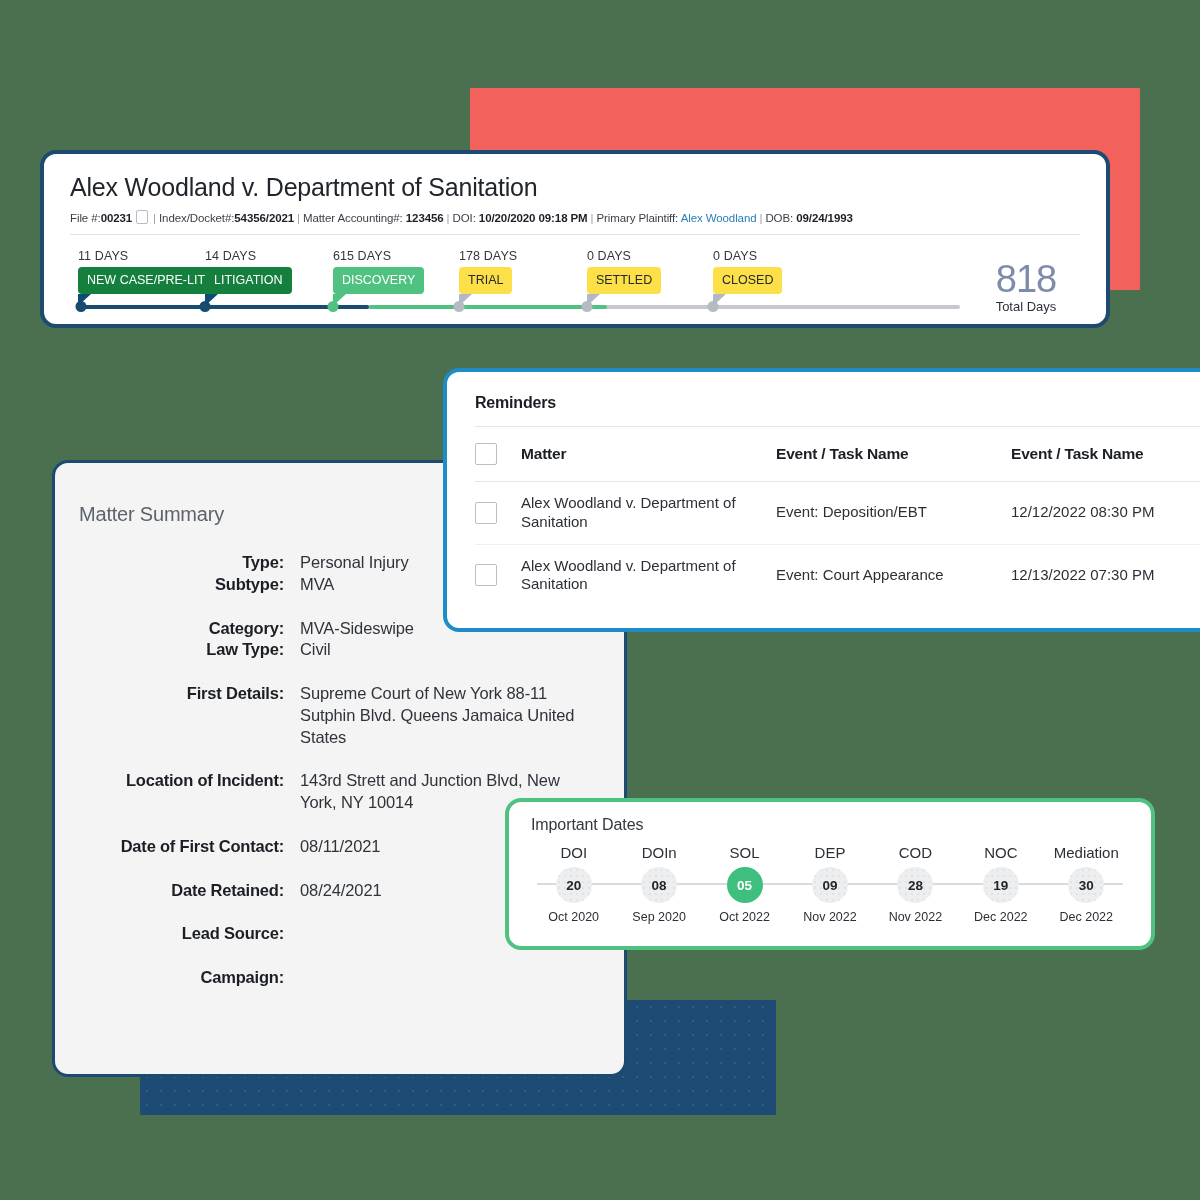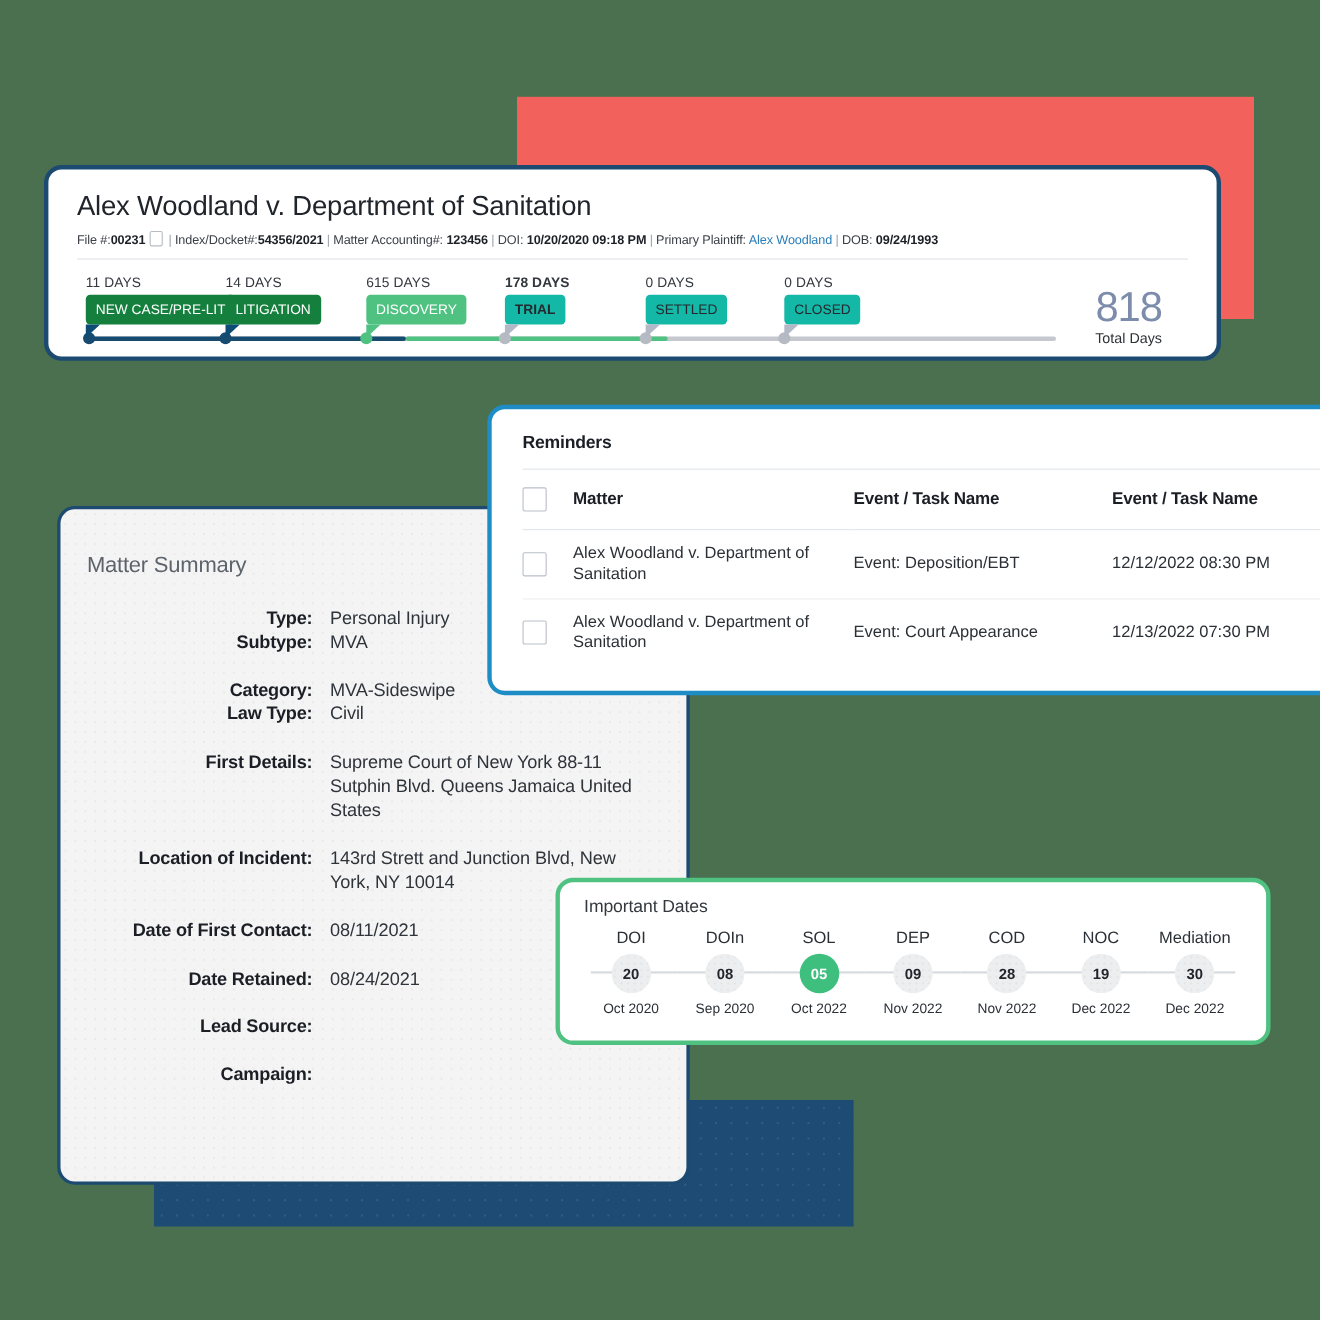--- a/index.html
+++ b/index.html
@@ -70,21 +70,21 @@
   }
   .tl-tag::after{
     content:"";position:absolute;left:0;top:100%;
     border-left:0 solid transparent;border-right:13px solid transparent;
     border-top:12px solid currentColor;
   }
   .tl-tag.navy{background:#15803d;}
   .tl-tag.navy::after{color:#0f4c75;}
   .tl-tag.green{background:#4fc281;}
   .tl-tag.green::after{color:#4fc281;}
-  .tl-tag.grey{background:#14b8a6;color:#25292f;}
+  .tl-tag.grey{background:#fde047;color:#25292f;}
   .tl-tag.grey::after{color:#b3b8c6;}
 
   .total-wrap{position:absolute;right:4px;top:12px;text-align:center;width:100px;}
   .total-num{font-size:38px;line-height:.95;color:#7d8cab;font-weight:400;letter-spacing:-1px;}
   .total-lbl{font-size:13px;color:#2c3037;margin-top:2px;}
 
   
   .reminders-card{
     left:443px;top:368px;width:811px;height:264px;
     border:4px solid #1e8dc5;border-radius:16px;
@@ -181,21 +181,21 @@
             <div class="tl-stop" style="left: 28.9%; background: rgb(79, 194, 129);"></div>
             <div class="tl-stop" style="left: 43.2%; background: rgb(182, 186, 194);"></div>
             <div class="tl-stop" style="left: 57.7%; background: rgb(182, 186, 194);"></div>
             <div class="tl-stop" style="left: 72%; background: rgb(182, 186, 194);"></div>
           </div>
       </div>
       <div id="tl-nodes">
           <div class="tl-node" style="left: calc(0% + 8px);"><div class="tl-days">11 DAYS</div><div class="tl-tag navy">NEW CASE/PRE-LIT</div></div>
           <div class="tl-node" style="left: calc(14.4% - 10.432px);"><div class="tl-days">14 DAYS</div><div class="tl-tag navy">LITIGATION</div></div>
           <div class="tl-node" style="left: calc(28.9% - 28.992px);"><div class="tl-days">615 DAYS</div><div class="tl-tag green">DISCOVERY</div></div>
-          <div class="tl-node" style="left: calc(43.2% - 47.296px); font-weight: bold;"><div class="tl-days">178 DAYS</div><div class="tl-tag grey">TRIAL</div></div>
+          <div class="tl-node" style="left: calc(43.2% - 47.296px);"><div class="tl-days">178 DAYS</div><div class="tl-tag grey">TRIAL</div></div>
           <div class="tl-node" style="left: calc(57.7% - 65.856px);"><div class="tl-days">0 DAYS</div><div class="tl-tag grey">SETTLED</div></div>
           <div class="tl-node" style="left: calc(72% - 84.16px);"><div class="tl-days">0 DAYS</div><div class="tl-tag grey">CLOSED</div></div>
         </div>
       <div class="total-wrap">
         <div class="total-num">818</div>
         <div class="total-lbl">Total Days</div>
       </div>
     </div>
   </div>
 

